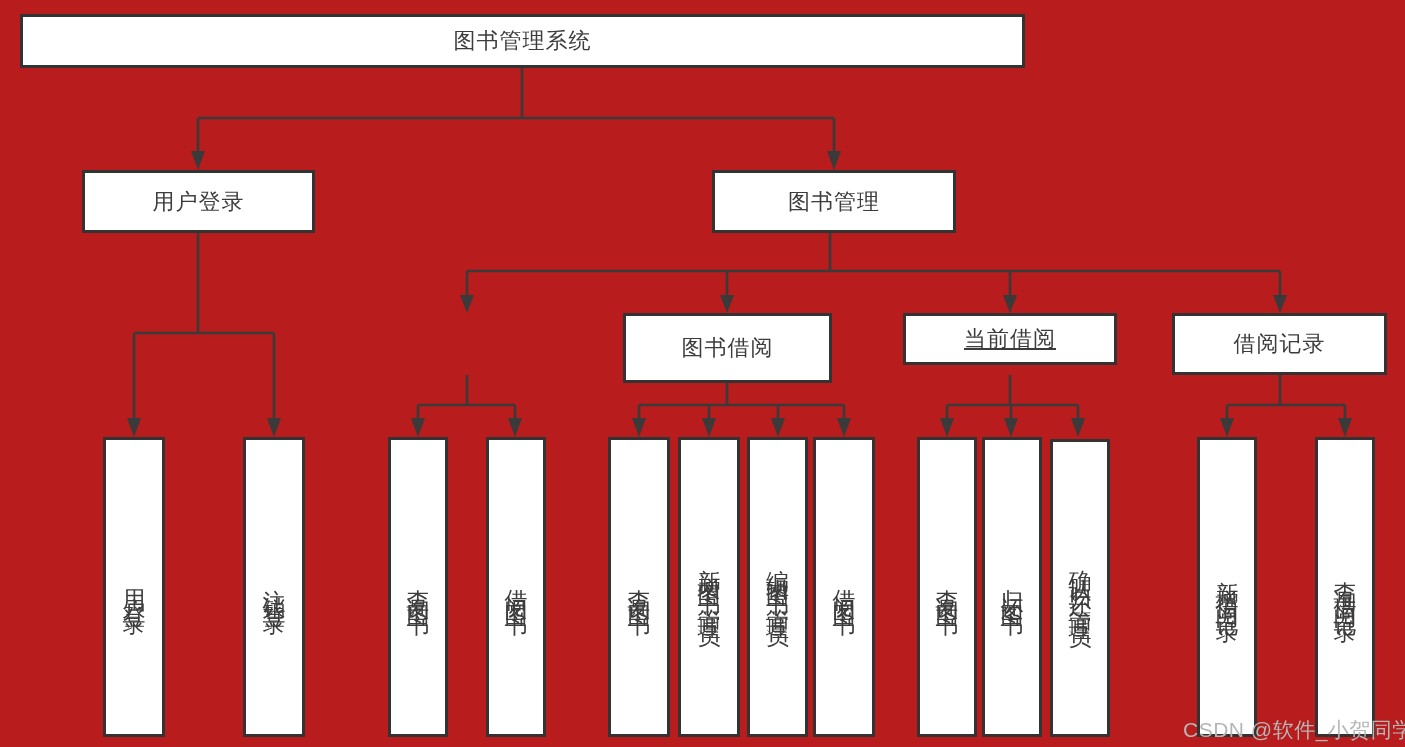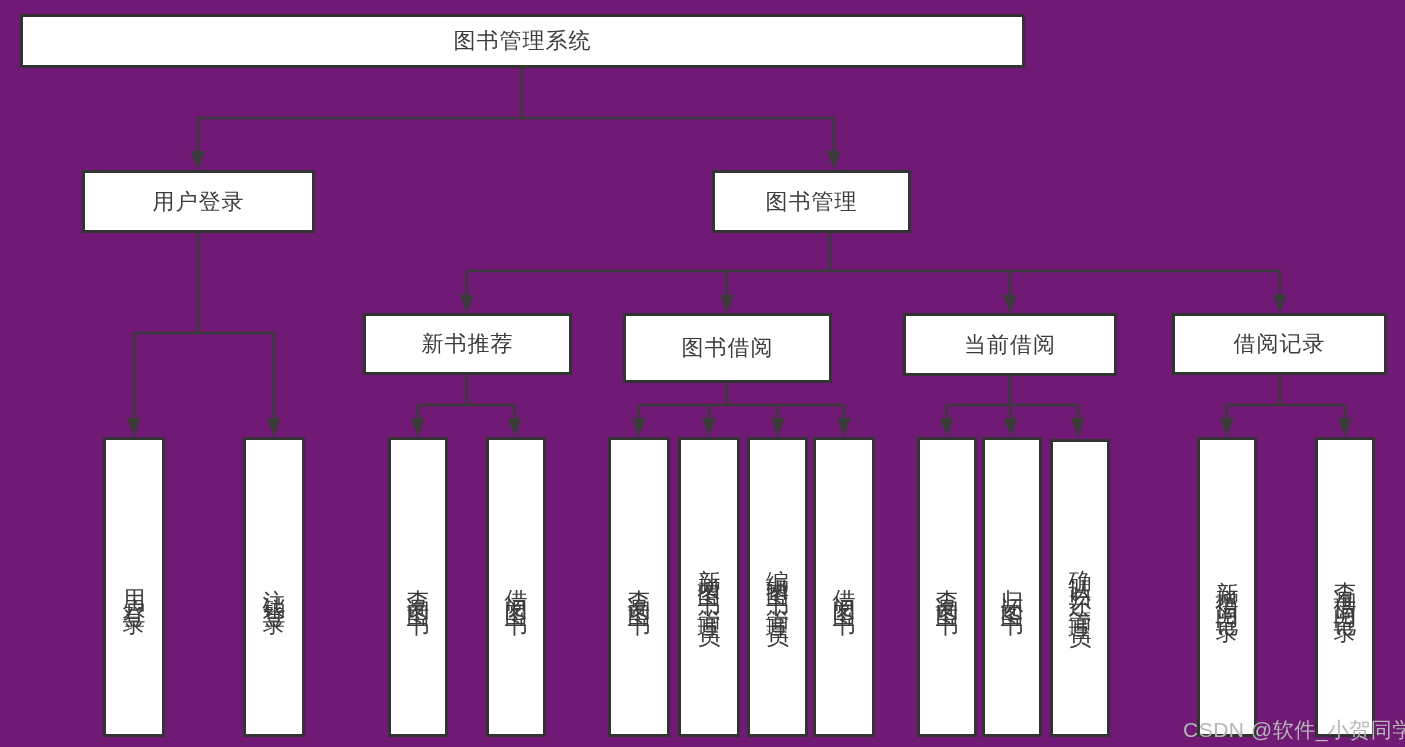--- a/index.html
+++ b/index.html
@@ -1,19 +1,19 @@
 <!DOCTYPE html>
 <html><head>
 <meta charset="utf-8">
 <style>
   html,body{margin:0;padding:0;background:#ffffff;}
   .canvas{
     position:relative;
     width:1405px;height:747px;
-    background:#701a75;
+    background:#b91c1c;
     font-family:"Liberation Sans", sans-serif;
     overflow:hidden;
   }
   .connectors{
     position:absolute;left:0;top:0;width:1405px;height:747px;
   }
   .connectors path{
     stroke:#3a3a3a;stroke-width:2.6;fill:none;
   }
   .connectors polygon{
@@ -102,25 +102,24 @@
     <g>
       <path d="M1280 375 V405 M1227 405 H1345 M1227 405 V419 M1345 405 V419"></path>
       <polygon points="1220,418 1234,418 1227,437"></polygon>
       <polygon points="1338,418 1352,418 1345,437"></polygon>
     </g>
   </svg>
 
   <div class="node h-node" style="left:20px;top:14px;width:1005px;height:54px;">图书管理系统</div>
 
   <div class="node h-node" style="left:82px;top:170px;width:233px;height:63px;">用户登录</div>
-  <div class="node h-node" style="left:712px;top:170px;width:199px;height:63px;">图书管理</div>
+  <div class="node h-node" style="left:712px;top:170px;width:244px;height:63px;">图书管理</div>
 
-  <div class="node h-node" style="left:363px;top:313px;width:209px;height:62px;">新书推荐</div>
   <div class="node h-node" style="left:623px;top:313px;width:209px;height:70px;">图书借阅</div>
-  <div class="node h-node" style="left:903px;top:313px;width:214px;height:63px;">当前借阅</div>
+  <div class="node h-node" style="left:903px;top:313px;width:214px;height:52px;text-decoration:underline;">当前借阅</div>
   <div class="node h-node" style="left:1172px;top:313px;width:215px;height:62px;">借阅记录</div>
 
   <div class="node v-node" style="left:103px;top:437px;width:62px;height:300px;">用户登录</div>
   <div class="node v-node" style="left:243px;top:437px;width:62px;height:300px;">注销登录</div>
 
   <div class="node v-node" style="left:388px;top:437px;width:60px;height:300px;">查询图书</div>
   <div class="node v-node" style="left:486px;top:437px;width:60px;height:300px;">借阅图书</div>
 
   <div class="node v-node" style="left:608px;top:437px;width:62px;height:300px;">查询图书</div>
   <div class="node v-node" style="left:678px;top:437px;width:62px;height:300px;">新增图书（管理员）</div>

